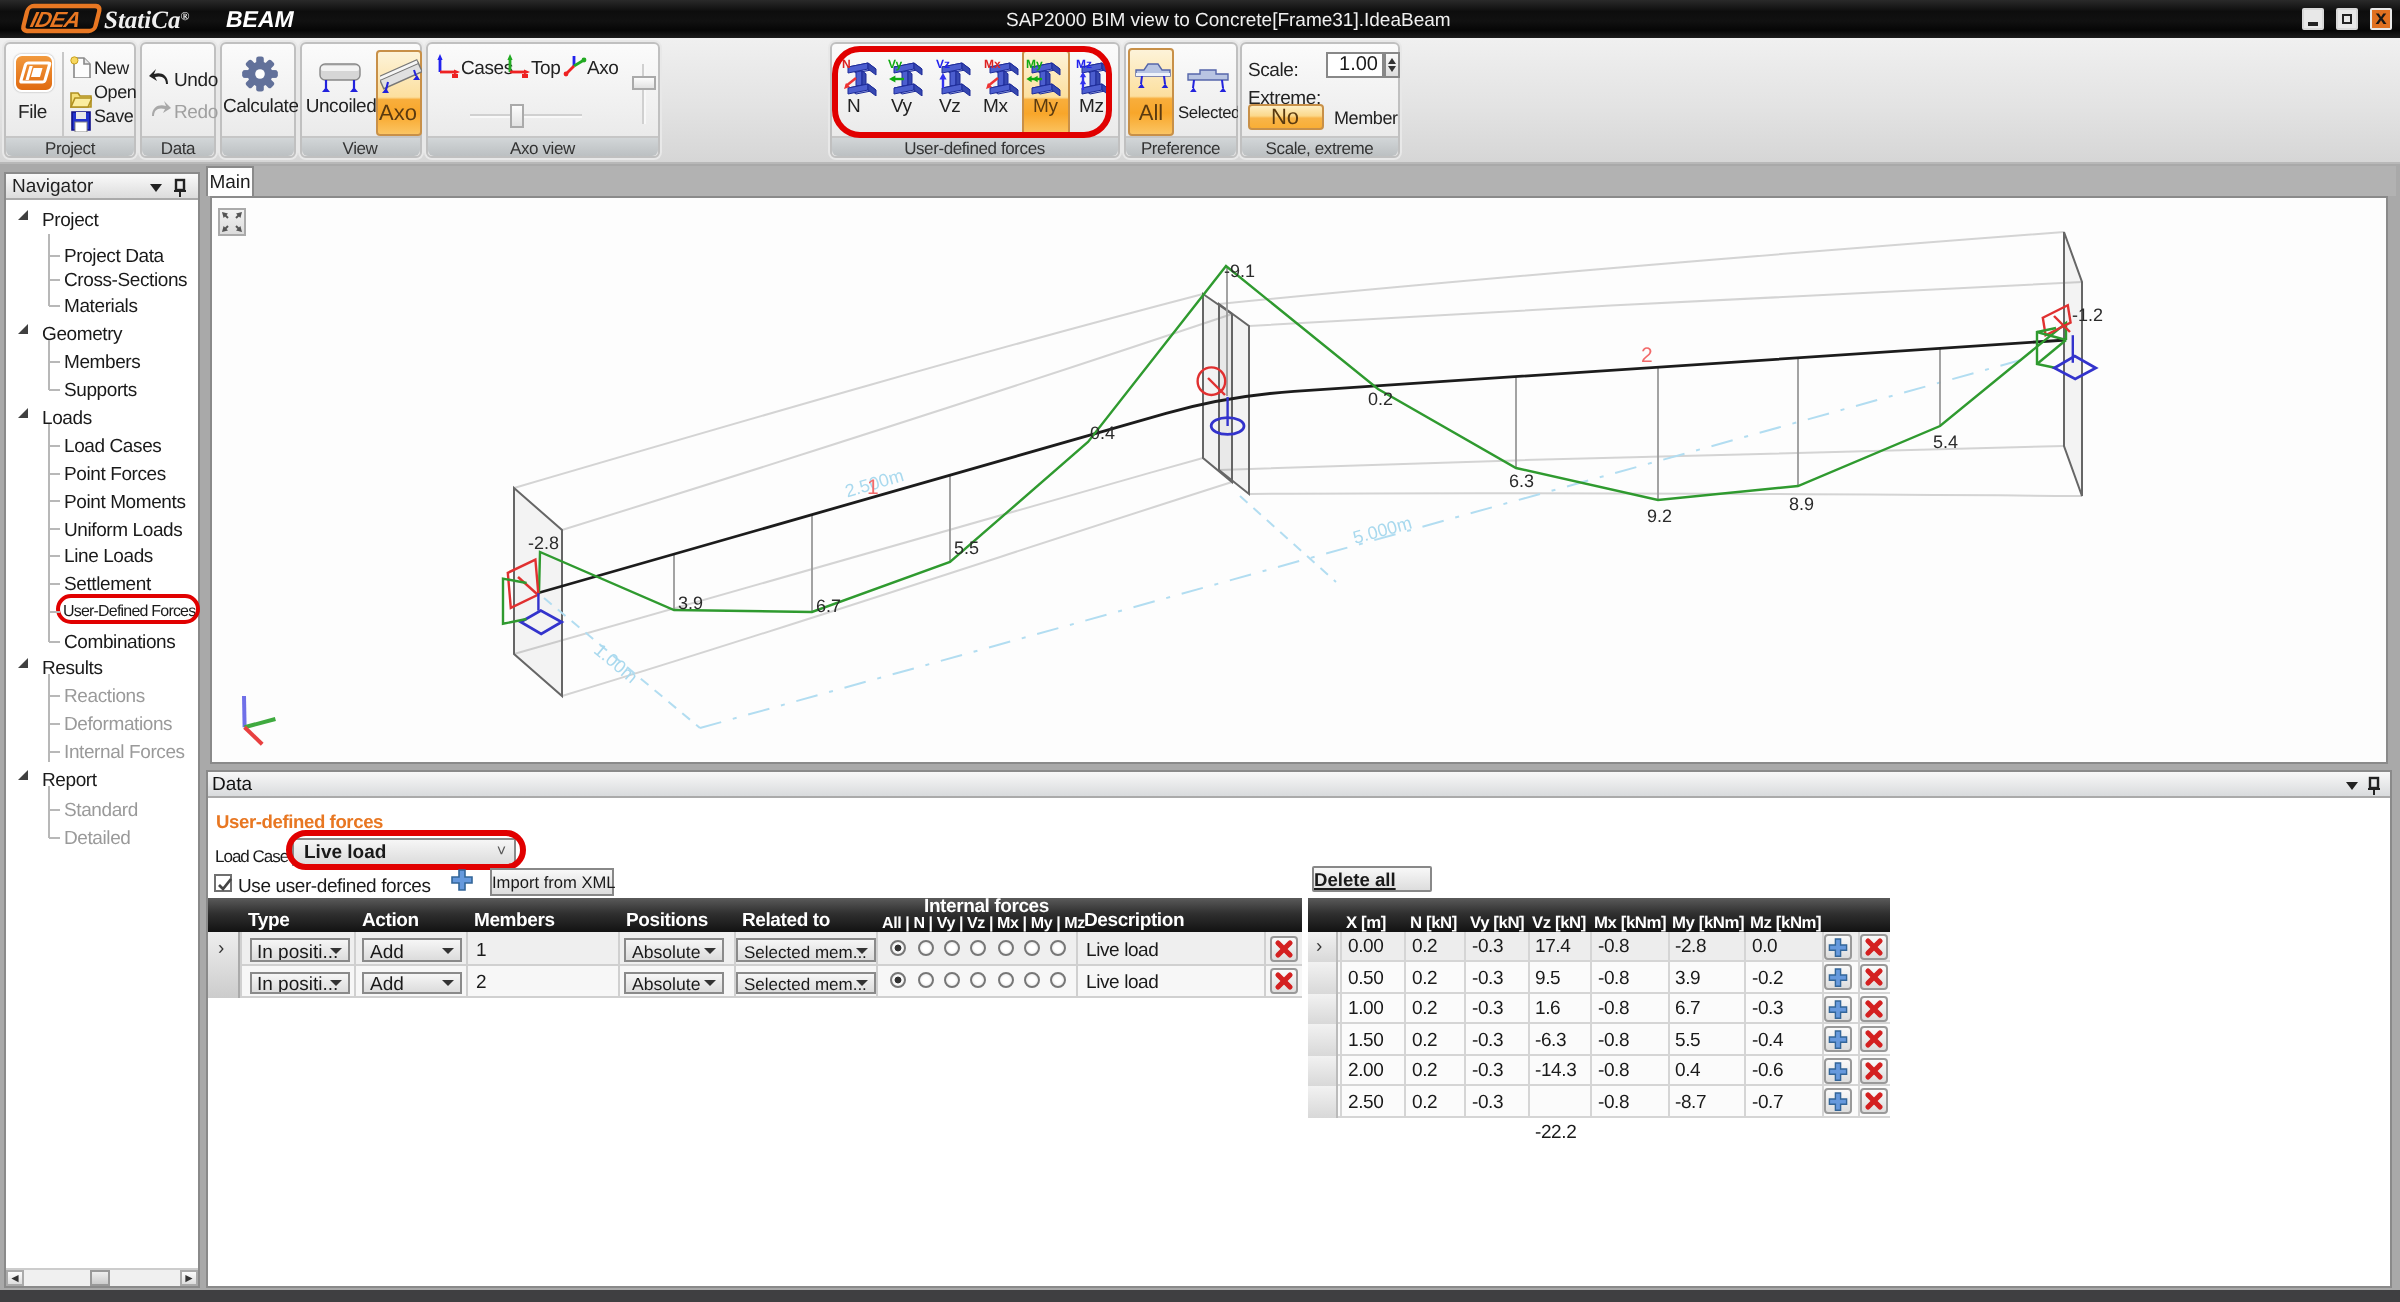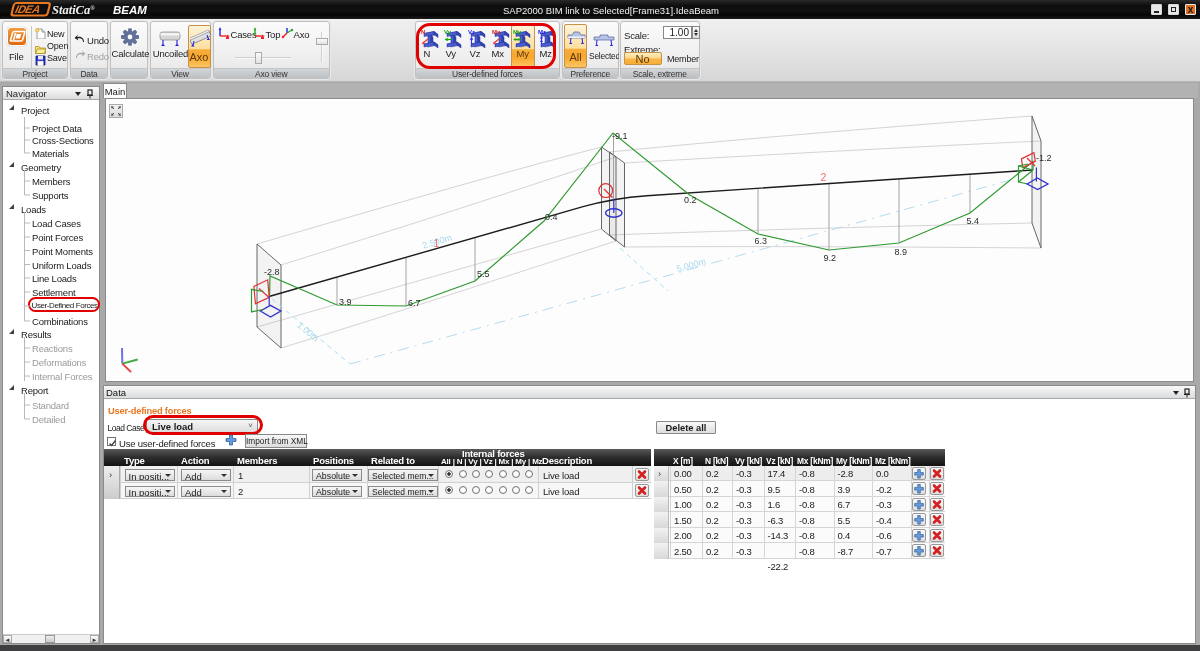--- a/index.html
+++ b/index.html
@@ -43,21 +43,21 @@
 
 <div id="titlebar">
 <svg class="abs" style="left:0px;top:0px" width="150" height="19" viewBox="0 0 150 19">
 <g transform="skewX(-14)">
         <rect x="15" y="3" width="36" height="12.5" rx="2.5" fill="none" stroke="#e87722" stroke-width="2.2"></rect>
 <text x="18" y="13.5" font-size="11" font-weight="bold" font-style="italic" fill="#e87722" font-family="Liberation Sans" letter-spacing="-0.5">IDEA</text>
       </g>
 <text x="52" y="14" font-size="12.5" font-style="italic" fill="#f0f0f0" font-family="Liberation Serif" font-weight="bold">StatiCa<tspan font-size="6" dy="-4">®</tspan></text>
 <text x="113" y="13.5" font-size="11.5" font-style="italic" font-weight="bold" fill="#fff" font-family="Liberation Sans">BEAM</text>
 </svg>
-<div class="ttext">SAP2000 BIM link to Selected[Frame31].IdeaBeam</div>
+<div class="ttext">SAP2000 BIM view to Concrete[Frame31].IdeaBeam</div>
 <div class="winbtn" style="left:1151px">
       <div style="margin:6px 2px 0 2px;height:2px;background:#222"></div>
     </div>
 <div class="winbtn" style="left:1168px">
       <div style="margin:2px;height:5px;border:1px solid #222"></div>
     </div>
 <div class="winbtn" id="btnclose" style="left:1185px;color:#161616;font-weight:bold;font-size:10px;text-align:center;line-height:9px;">x</div>
 </div>
 
 <div id="ribbon">
@@ -608,21 +608,21 @@
 <div class="abs" style="left:824.5px;top:64px;width:1px;height:15px;background:#777;"></div>
 <div class="abs" style="left:16px;top:80px;width:1px;height:33px;background:#d0d0d0;"></div>
 <div class="abs" style="left:73px;top:80px;width:1px;height:33px;background:#d0d0d0;"></div>
 <div class="abs" style="left:129px;top:80px;width:1px;height:33px;background:#d0d0d0;"></div>
 <div class="abs" style="left:205px;top:80px;width:1px;height:33px;background:#d0d0d0;"></div>
 <div class="abs" style="left:263px;top:80px;width:1px;height:33px;background:#d0d0d0;"></div>
 <div class="abs" style="left:334px;top:80px;width:1px;height:33px;background:#d0d0d0;"></div>
 <div class="abs" style="left:434px;top:80px;width:1px;height:33px;background:#d0d0d0;"></div>
 <div class="abs" style="left:528px;top:80px;width:1px;height:33px;background:#d0d0d0;"></div>
 
-<div class="abs" style="left:552px;top:35px;width:60px;height:12.5px;background:linear-gradient(#f8f8f8,#ddd);border:1px solid #888;border-radius:1px;font-size:9.3px;text-align:center;line-height:12px;font-weight:bold;">Delete all</div>
+<div class="abs" style="left:552px;top:47px;width:60px;height:12.5px;background:linear-gradient(#f8f8f8,#ddd);border:1px solid #888;border-radius:1px;font-size:9.3px;line-height:12px;font-weight:bold;text-decoration:underline;">Delete all</div>
 <div class="abs thdark" style="left:550px;top:63px;width:291px;height:17px;"></div>
 <div class="cell hc" style="left:569px;top:66.5px;">X [m]</div>
 <div class="cell hc" style="left:601px;top:66.5px;">N [kN]</div>
 <div class="cell hc" style="left:631px;top:66.5px;">Vy [kN]</div>
 <div class="cell hc" style="left:662px;top:66.5px;">Vz [kN]</div>
 <div class="cell hc" style="left:693px;top:66.5px;">Mx [kNm]</div>
 <div class="cell hc" style="left:732px;top:66.5px;">My [kNm]</div>
 <div class="cell hc" style="left:771px;top:66.5px;">Mz [kNm]</div>
 <div class="abs" style="left:550px;top:79.5px;width:291px;height:93px;background:#fff;"></div>
 <div class="abs" style="left:550px;top:79.5px;width:291px;height:15.5px;background:#ededed;border-bottom:1px solid #d5d5d5;"></div>

